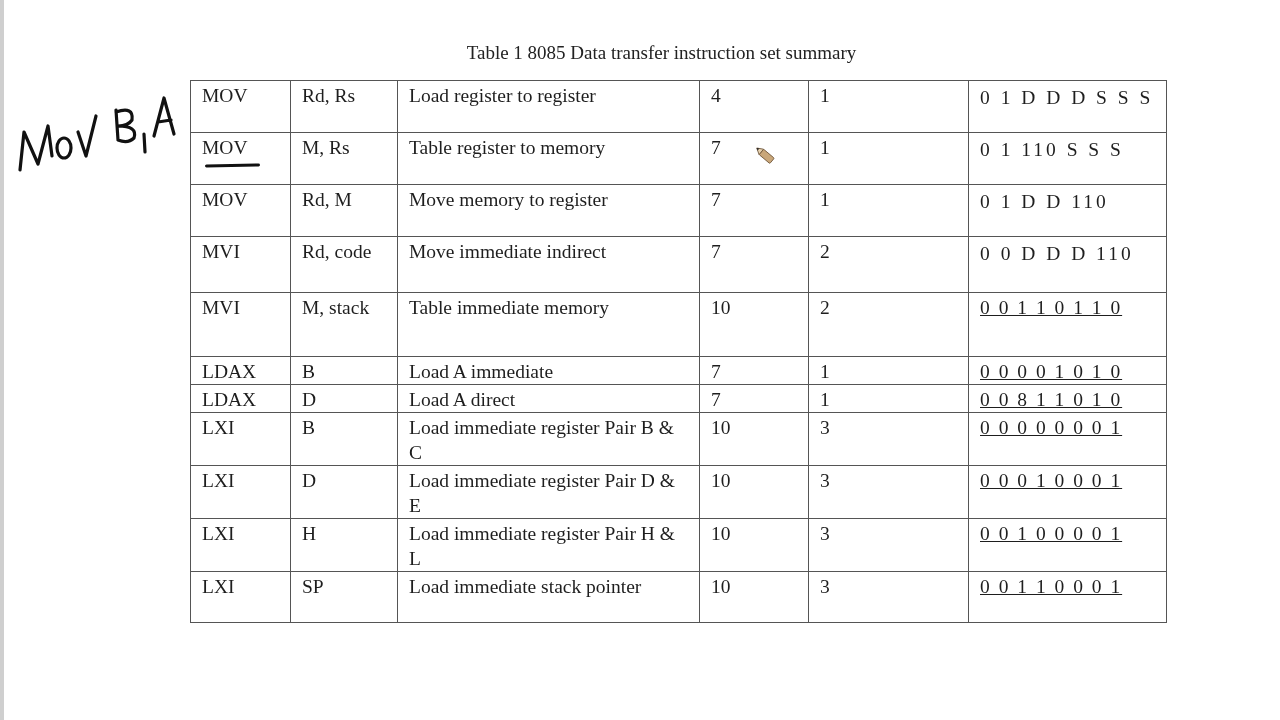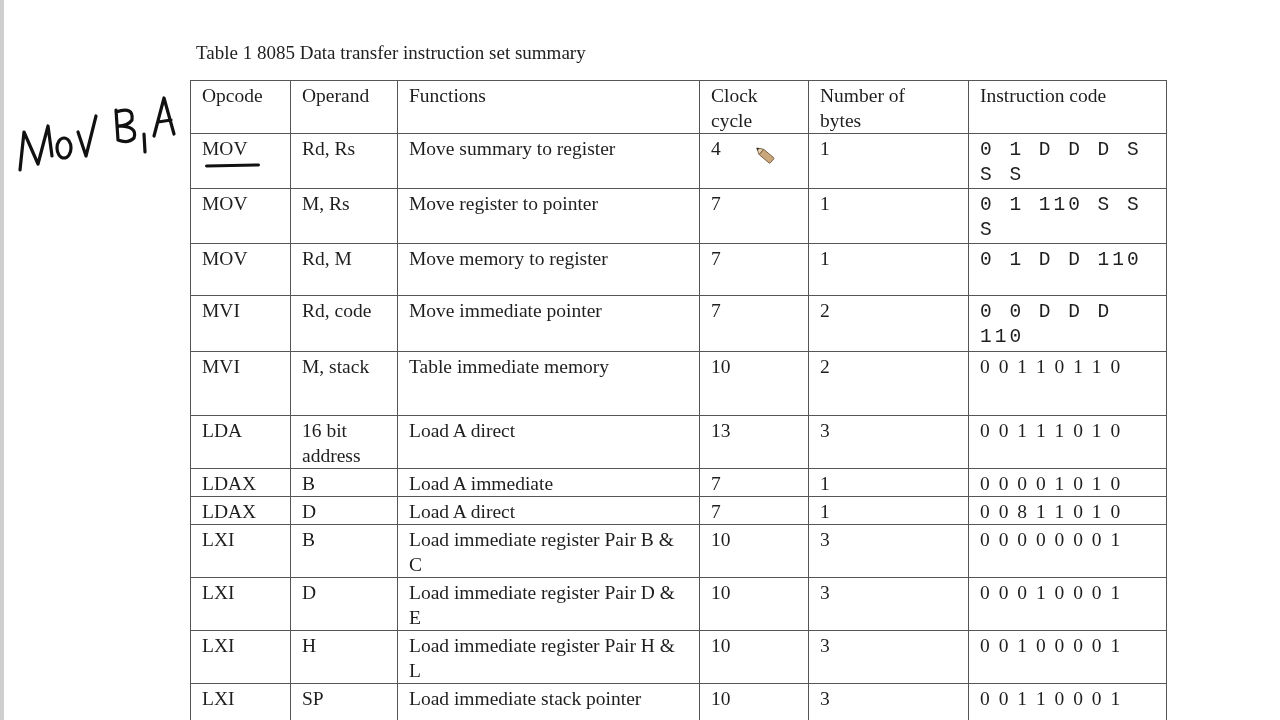--- a/index.html
+++ b/index.html
@@ -4,42 +4,42 @@
 <style>
   html, body { margin:0; padding:0; }
   body {
     width:1280px; height:720px; overflow:hidden; position:relative;
     background:#ffffff;
     font-family:"Liberation Serif", "DejaVu Serif", serif;
     color:#1a1a1a;
   }
   .left-bar { position:absolute; left:0; top:0; width:4px; height:720px; background:#cfcfcf; }
   .caption {
-    position:absolute; top:42px; left:196px; width:975px; 
+    position:absolute; top:42px; left:174px; width:975px; text-align:center;
     font-size:19px; color:#222;
   }
   .handwriting {
     position:absolute; left:14px; top:90px; width:170px; height:90px;
   }
   table.summary {
     position:absolute; left:190px; top:80px;
     border-collapse:collapse; table-layout:fixed;
     width:976px;
   }
   table.summary td, table.summary th {
     border:1.5px solid #555;
     vertical-align:top; text-align:left;
     font-weight:normal;
     font-size:19.5px; line-height:25px;
     padding:2px 10px 0 11px;
     color:#1e1e1e;
     overflow:hidden;
   }
-  .code-sans { font-family:Liberation Mono, monospace; font-size:16px; letter-spacing:3px; padding-top:4px !important; }
-  .code-serif { letter-spacing:2px; }
+  .code-sans { font-family:Liberation Serif, serif; font-size:16px; letter-spacing:3px; padding-top:4px !important; }
+  .code-serif { letter-spacing:2px;text-decoration:underline; }
   .underline-mark {
     position:absolute; left:205px; top:164px; width:55px; height:3px;
     background:#111; border-radius:2px; transform:rotate(-1deg);
   }
   .pencil-cursor { position:absolute; left:756px; top:146px; width:22px; height:20px; }
 </style>
 </head>
 <body>
 
 <div class="left-bar"></div>
@@ -68,76 +68,60 @@
 <table class="summary">
   <colgroup>
     <col style="width:100px">
       <col style="width:107px">
       <col style="width:302px">
     <col style="width:109px">
       <col style="width:160px">
       <col style="width:198px">
   </colgroup>
   <tbody>
-      <tr style="height:51px">
-    <th>Opcode</th>
-    <th>Operand</th>
-    <th>Functions</th>
-    <th><span>Clock</span><br><span>cycle</span></th>
-    <th><span>Number of</span><br><span>bytes</span></th>
-    <th>Instruction code</th>
-  </tr>
 
   <tr style="height:52px">
     <td>MOV</td>
     <td>Rd, Rs</td>
-    <td>Move summary to register</td>
+    <td>Load register to register</td>
     <td>4</td>
     <td>1</td>
     <td class="code-sans">0 1 D D D  S  S S</td>
   </tr>
   <tr style="height:52px">
     <td>MOV</td>
     <td>M, Rs</td>
-    <td>Move register to pointer</td>
+    <td>Table register to memory</td>
     <td>7</td>
     <td>1</td>
     <td class="code-sans">0 1 110 S S S</td>
   </tr>
   <tr style="height:52px">
     <td>MOV</td>
     <td>Rd, M</td>
     <td>Move memory to register</td>
     <td>7</td>
     <td>1</td>
     <td class="code-sans">0 1  D D  110</td>
   </tr>
   <tr style="height:56px">
     <td>MVI</td>
     <td>Rd, code</td>
-    <td>Move immediate pointer</td>
+    <td>Move immediate indirect</td>
     <td>7</td>
     <td>2</td>
     <td class="code-sans">0 0 D D D 110</td>
   </tr>
   <tr style="height:64px">
     <td>MVI</td>
     <td>M, stack</td>
     <td>Table immediate memory</td>
     <td>10</td>
     <td>2</td>
     <td class="code-serif">0 0 1  1 0 1 1 0</td>
-  </tr>
-  <tr style="height:52px">
-    <td>LDA</td>
-    <td>16 bit address</td>
-    <td>Load A direct</td>
-    <td>13</td>
-    <td>3</td>
-    <td class="code-serif">0 0  1 1 1 0 1 0</td>
   </tr>
   <tr style="height:26px">
     <td>LDAX</td>
     <td>B</td>
     <td>Load A immediate</td>
     <td>7</td>
     <td>1</td>
     <td class="code-serif">0 0 0 0 1 0 1 0</td>
   </tr>
   <tr style="height:26px">

